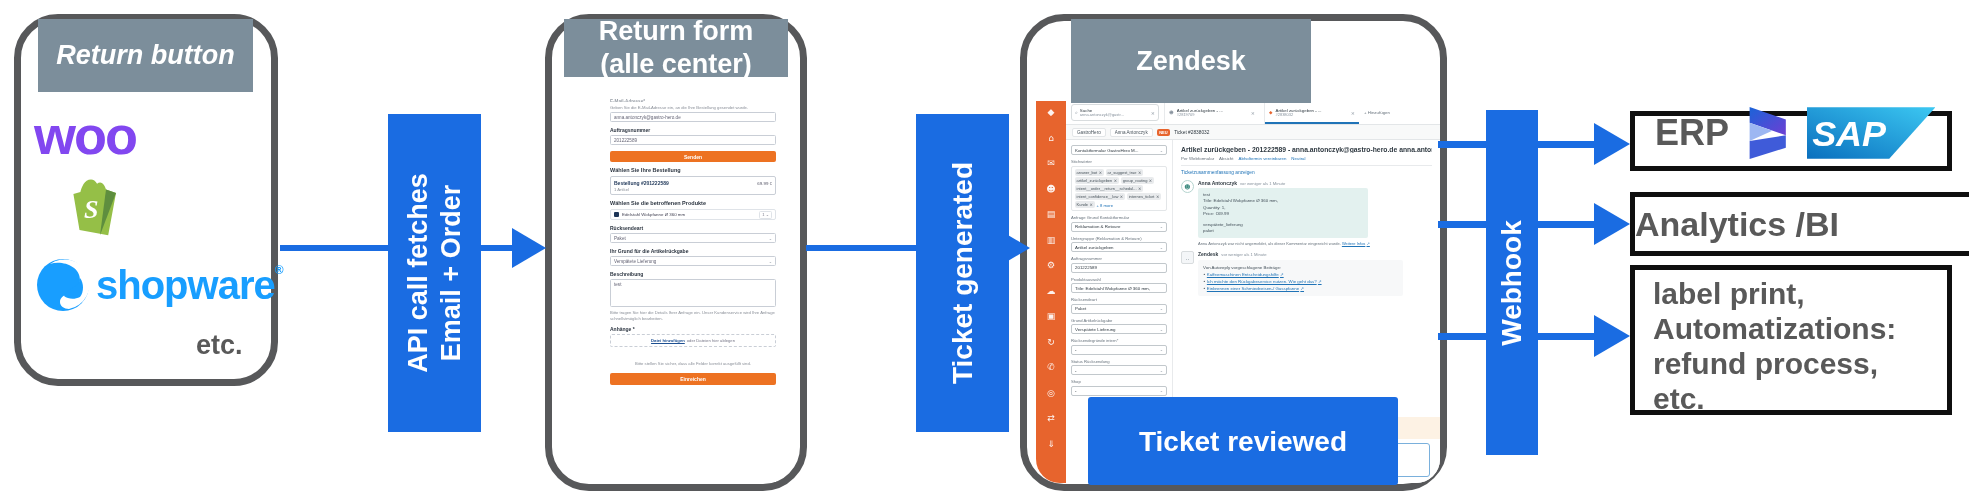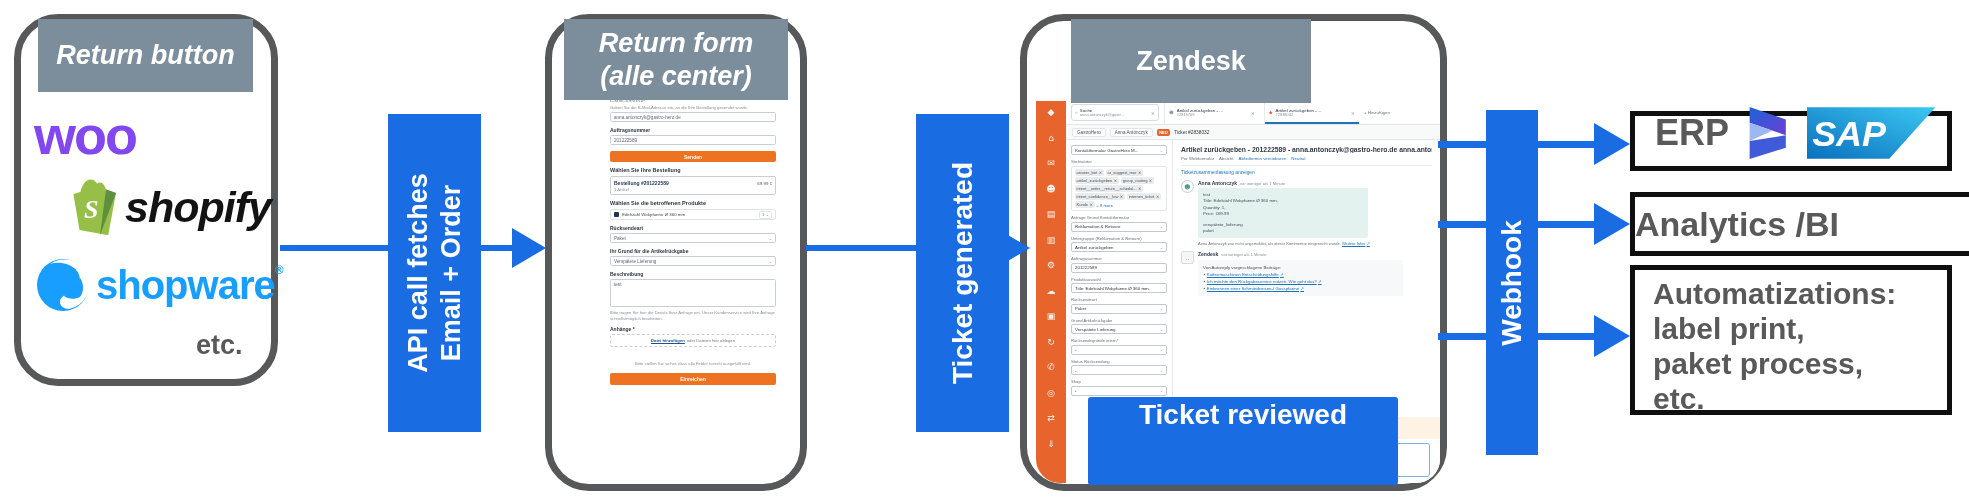--- a/index.html
+++ b/index.html
@@ -6,21 +6,21 @@
   .stage{position:relative;width:1969px;height:504px;background:#fff;overflow:hidden;
          font-family:"Liberation Sans",sans-serif;}
   
   .panel{position:absolute;background:#fff;border:7px solid #57585a;border-radius:44px;box-sizing:border-box;}
   #panel1{left:14px;top:14px;width:264px;height:372px;}
   #panel2{left:545px;top:14px;width:262px;height:477px;}
   #panel3{left:1020px;top:14px;width:427px;height:477px;}
   .phead{position:absolute;background:#7c8e9b;color:#fff;font-weight:bold;font-size:27px;line-height:33px;
          display:flex;flex-direction:column;align-items:center;justify-content:center;text-align:center;z-index:6;}
   #head1{left:38px;top:19px;width:215px;height:73px;font-style:italic;}
-  #head2{left:564px;top:19px;width:224px;height:81px;font-style:italic;}
+  #head2{left:564px;top:19px;width:224px;height:58px;}
   #head3{left:1071px;top:19px;width:240px;height:84px;}
   
   .bar{position:absolute;background:#1a6ce2;z-index:5;}
   #bar1{left:388px;top:114px;width:93px;height:318px;}
   #bar2{left:916px;top:114px;width:93px;height:318px;}
   #webhookbar{left:1486px;top:110px;width:52px;height:345px;}
   .vlabel{position:absolute;left:50%;top:50%;transform:translate(-50%,-50%) rotate(-90deg);
           white-space:nowrap;text-align:center;color:#fff;font-weight:bold;}
   #bar1 .vlabel{font-size:27px;line-height:33px;}
   #bar2 .vlabel,#webhookbar .vlabel{font-size:28px;}
@@ -117,21 +117,21 @@
   .zbox-teal{background:#e3f1ef;border-radius:2px;padding:4px 5px;margin-top:2.5px;font-size:4.4px;color:#44505a;line-height:1.45;width:160px;}
   .zbox-gray{background:#f7f8f9;border-radius:2px;padding:4px 5px;margin-top:2.5px;font-size:4.4px;color:#44505a;line-height:1.6;width:195px;}
   .znote{font-size:4px;color:#68737d;margin-top:3px;}
   .znote .lnk{color:#1f73b7;text-decoration:underline;}
   .zlink{color:#1f73b7;text-decoration:underline;}
   #zreplybar{position:absolute;left:137px;top:316px;width:267px;height:22px;background:#fdf2e4;}
   #zreplybox{position:absolute;left:150px;top:342px;width:242px;height:32px;background:#fff;border:1.2px solid #7ab0dc;border-radius:3px;}
   
   #badge{position:absolute;left:1088px;top:397px;width:310px;height:88px;background:#1a6ce2;z-index:9;border-radius:3px;
          color:#fff;font-weight:bold;font-size:28px;line-height:35px;text-align:center;display:flex;flex-direction:column;
-         align-items:center;justify-content:flex-start;}
+         align-items:center;justify-content:center;}
   
   .outbox{position:absolute;background:#fff;border:5px solid #0f0f0f;box-sizing:border-box;color:#595959;z-index:3;}
   #box-erp{left:1630px;top:111px;width:322px;height:60px;display:flex;align-items:center;padding:0 12px 16px 20px;gap:16px;}
   #erp-label{font-size:36px;font-weight:bold;}
   #box-analytics{left:1630px;top:192px;width:374px;height:64px;display:flex;align-items:center;font-size:34px;font-weight:bold;}
   #box-auto{left:1630px;top:265px;width:322px;height:150px;padding:6px 0 0 18px;font-size:30px;font-weight:bold;line-height:35px;}
   .g{font-family:"DejaVu Sans",sans-serif;}
 </style>
 </head>
 <body>
@@ -142,21 +142,20 @@
   <div class="phead" id="head1">
     <span>Return button</span>
   </div>
   <div id="woo">woo</div>
   <div id="shopifyg">
     <svg width="50" height="58" viewBox="0 0 50 58">
       <path d="M36 11.5c-.8-2.6-2.8-6.9-5.9-6.9-1.1 0-2.1.4-3 1.2C25.5 3 23.4 1.5 21 1.5c-6.6 0-9.6 8.2-10.6 12.4l-7 2.2L9.5 52l28.7 5.3L46 15.1 36 11.5z" fill="#95bf47"></path>
       <path d="M36 11.5 30 57.3 46 15.1z" fill="#5e8e3e"></path>
       <text x="14" y="40" font-family="Liberation Serif, serif" font-style="italic" font-weight="bold" font-size="26" fill="#fff">S</text>
     </svg>
-    <span id="shopify-word">shopify</span>
   </div>
   <div id="shopwareg">
     <svg width="54" height="54" viewBox="0 0 54 54">
       <circle cx="27" cy="27" r="26" fill="#189eff"></circle>
       <path d="M52 16 A 26 26 0 0 0 14 6 C 26 2 44 8 44 22 C 44 36 24 34 24 44 C 24 48 28 51 33 51 A 26 26 0 0 0 52 16 Z" fill="#ffffff"></path>
       <path d="M44 20c0 10-14 10-16 18 4 3 10 4 16 1 4-5 4-14 0-19z" fill="#189eff"></path>
     </svg>
     <span id="shopware-word"><span>shopware</span><span id="shopware-reg">®</span></span>
   </div>
   <div id="etc1">etc.</div>
@@ -449,19 +448,19 @@
       <polygon points="0,0 150,0 96,60 0,60" fill="url(#sapg)"></polygon>
       <text x="6" y="45" font-family="Liberation Sans, sans-serif" font-weight="bold" font-style="italic" font-size="42" fill="#ffffff">SAP</text>
     </svg>
   </div>
 
   <div class="outbox" id="box-analytics">
     <span>Analytics /BI</span>
   </div>
 
   <div class="outbox" id="box-auto">
+    <div>label print,</div>
     <div>Automatizations:</div>
-    <div>label print,</div>
-    <div>paket process,</div>
+    <div>refund process,</div>
     <div>etc.</div>
   </div>
 
 </div>
 
 </body></html>

